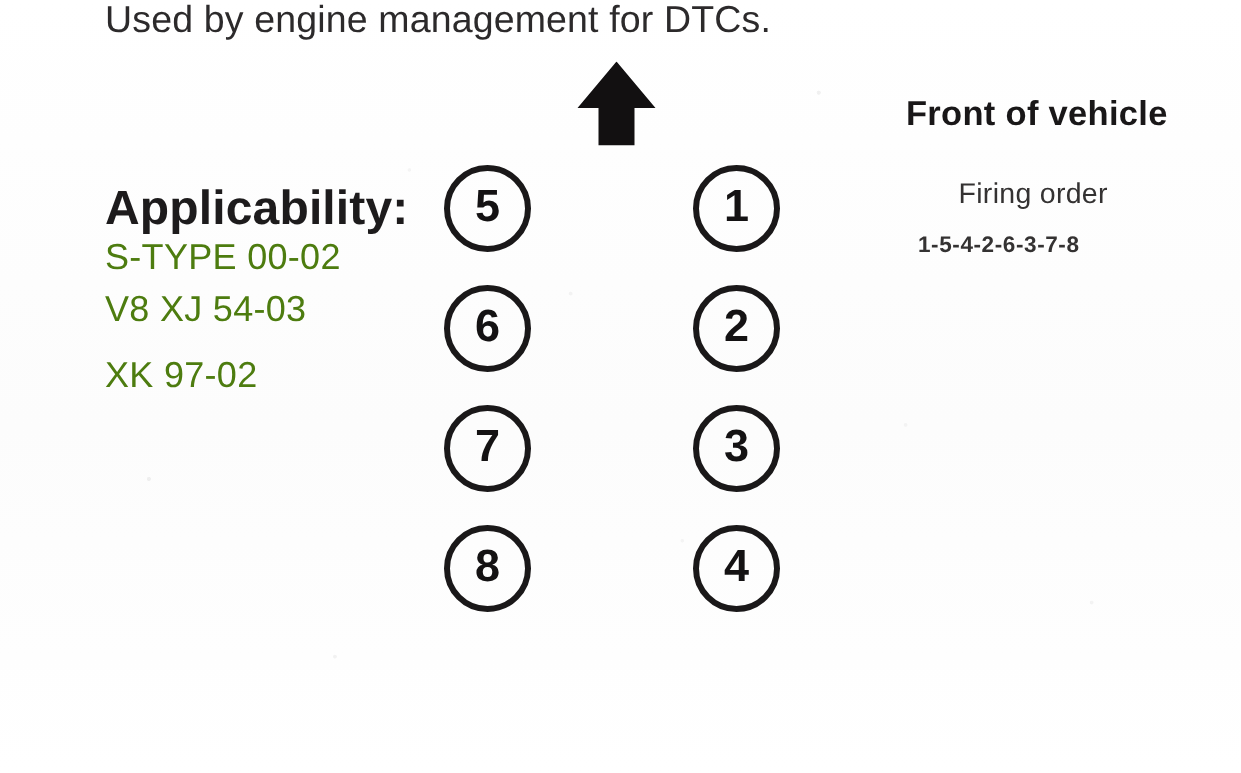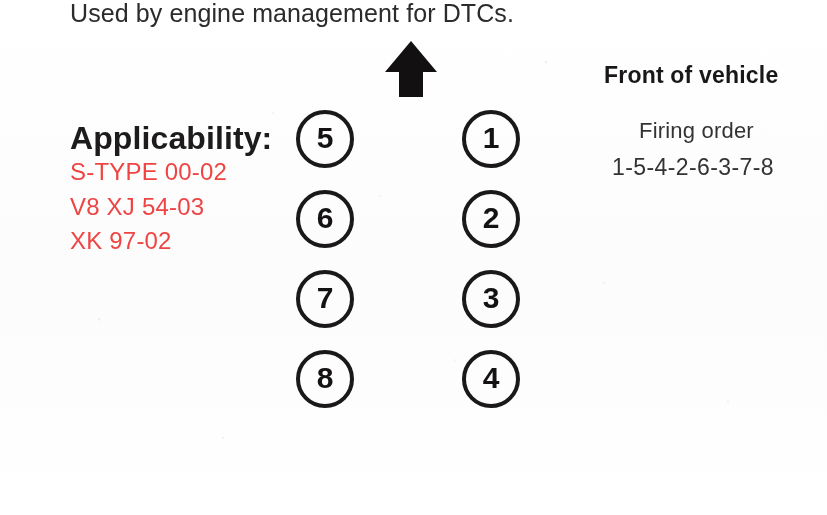--- a/index.html
+++ b/index.html
@@ -72,40 +72,40 @@
     font-size: 32px;
     font-weight: 700;
     letter-spacing: 0.1px;
     color: #1d1b1c;
   }
   .applicability-line {
     left: 70px;
     font-size: 24px;
     font-weight: 400;
     letter-spacing: 0.2px;
-    color: #ef4444;
+    color: #4d7c0f;
   }
   #applicability-line-0 { top: 160px; }
   #applicability-line-1 { top: 195px; }
-  #applicability-line-2 { top: 229px; text-align: right; }
+  #applicability-line-2 { top: 239px; text-align: right; }
 
   
   #firing-order-title {
     left: 639px;
     top: 120px;
-    font-size: 22px;
+    font-size: 19px;
     font-weight: 400;
     letter-spacing: 0.2px;
     color: #343232;
   }
   #firing-order-sequence {
     left: 612px;
     top: 156px;
-    font-size: 23px;
-    font-weight: 400;
+    font-size: 15px;
+    font-weight: 700;
     letter-spacing: 0.4px;
     color: #343232;
   }
 
   
   .cyl {
     position: absolute;
     width: 58px;
     height: 58px;
     border: 4px solid #1a1819;

